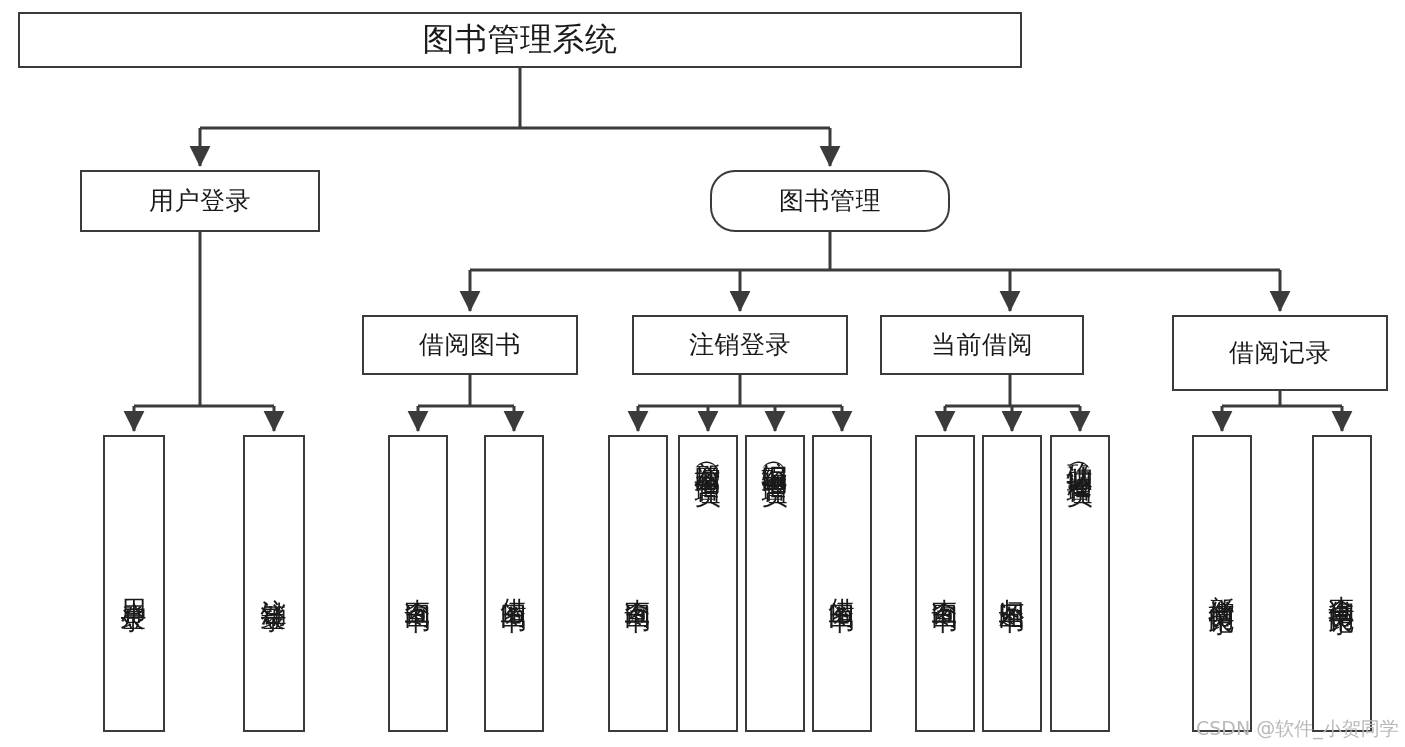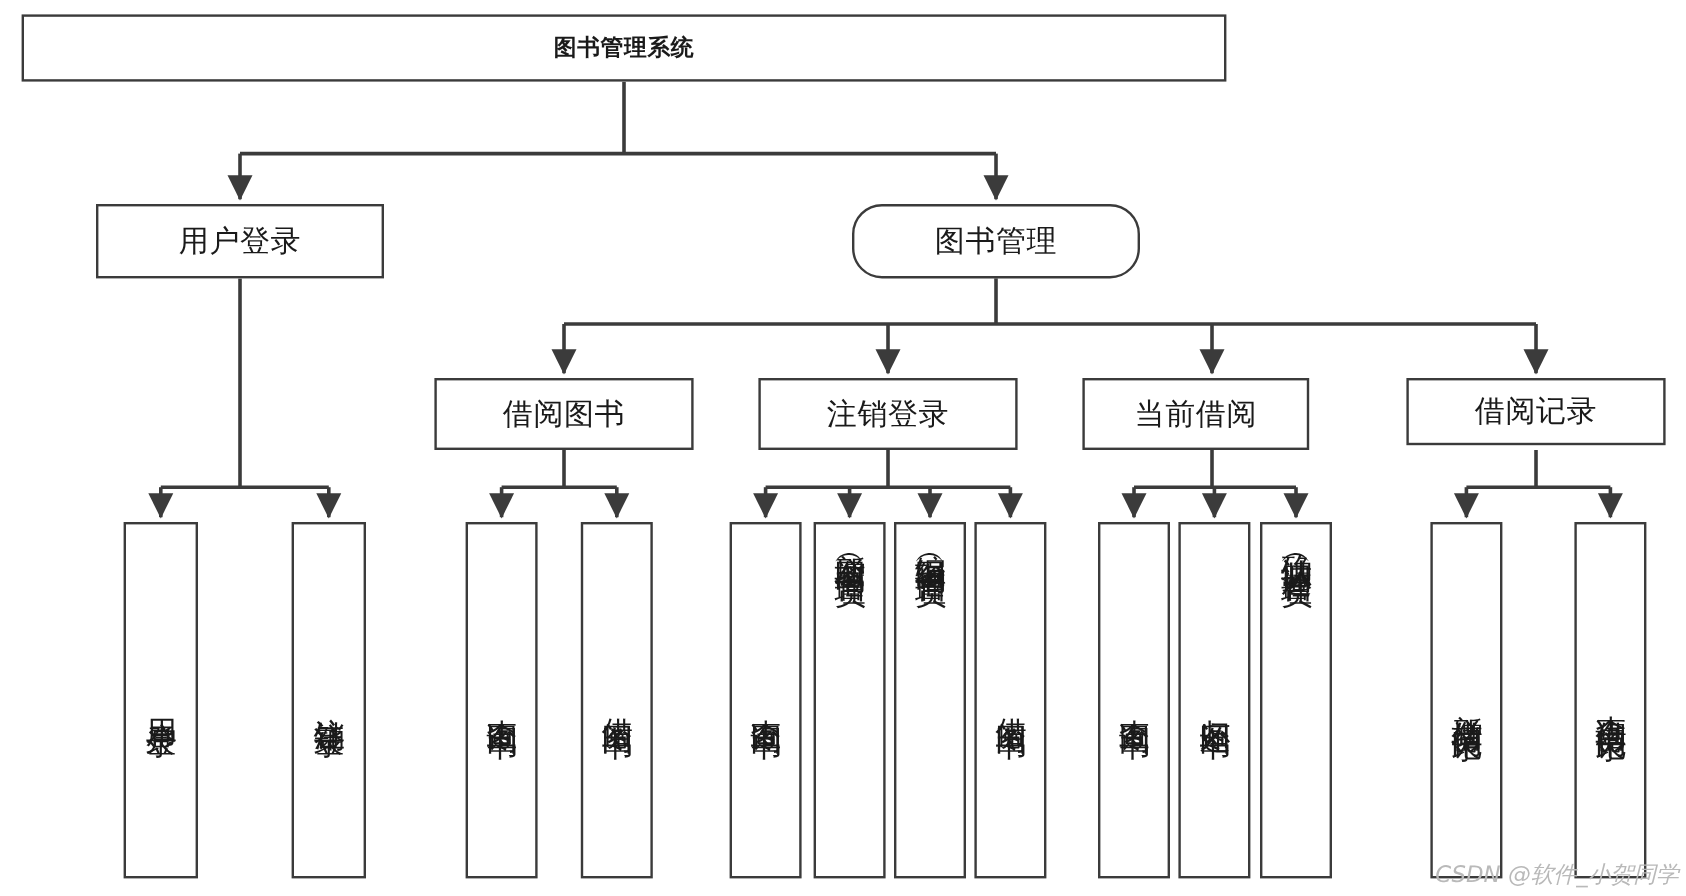--- a/index.html
+++ b/index.html
@@ -41,22 +41,21 @@
     color: #1a1a1a;
     text-align: center;
     line-height: 1.18;
     white-space: pre;
   }
   .node-horizontal .node-label {
     font-size: 25px;
     letter-spacing: 0.5px;
   }
   .node-root .node-label {
-    font-size: 19px;
-    font-weight: bold;
+    font-size: 32px;
   }
   .node-vertical {
     align-items: flex-start;
     padding-top: 4px;
   }
   .node-vertical .node-label {
     writing-mode: vertical-rl;
     text-orientation: upright;
     font-size: 26px;
     line-height: 1.0;
@@ -141,24 +140,24 @@
   <div class="node-box node-horizontal" style="left:710px; top:170px; width:240px; height:62px;border-radius:25px;">
     <span class="node-label">图书管理</span>
   </div>
 
   <div class="node-box node-horizontal" style="left:362px; top:315px; width:216px; height:60px;">
     <span class="node-label">借阅图书</span>
   </div>
   <div class="node-box node-horizontal" style="left:632px; top:315px; width:216px; height:60px;">
     <span class="node-label">注销登录</span>
   </div>
-  <div class="node-box node-horizontal" style="left:902px; top:315px; width:189px; height:60px;">
+  <div class="node-box node-horizontal" style="left:880px; top:315px; width:204px; height:60px;">
     <span class="node-label">当前借阅</span>
   </div>
-  <div class="node-box node-horizontal" style="left:1172px; top:315px; width:216px; height:56px;">
+  <div class="node-box node-horizontal" style="left:1172px; top:315px; width:216px; height:76px;">
     <span class="node-label">借阅记录</span>
   </div>
 
   <div class="node-box node-vertical vshort" style="left:103px; top:435px; width:62px; height:297px;">
     <span class="node-label">用户登录</span>
   </div>
   <div class="node-box node-vertical vshort" style="left:243px; top:435px; width:62px; height:297px;">
     <span class="node-label">注销登录</span>
   </div>
 
@@ -192,15 +191,15 @@
     <span class="node-label">确认归还（管理员）</span>
   </div>
 
   <div class="node-box node-vertical vshort" style="left:1192px; top:435px; width:60px; height:297px;">
     <span class="node-label">新增借阅记录</span>
   </div>
   <div class="node-box node-vertical vshort" style="left:1312px; top:435px; width:60px; height:297px;">
     <span class="node-label">查询借阅记录</span>
   </div>
 
-  <div class="watermark" style="left:1196px; top:716px;font-style:italic;">CSDN @软件_小贺同学</div>
+  <div class="watermark" style="left:1196px; top:716px;">CSDN @软件_小贺同学</div>
 
 </div>
 
 </body></html>

